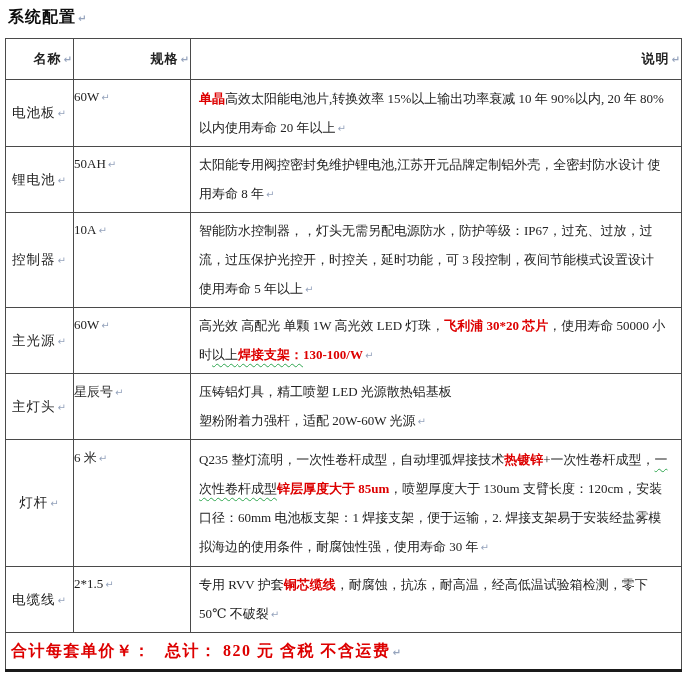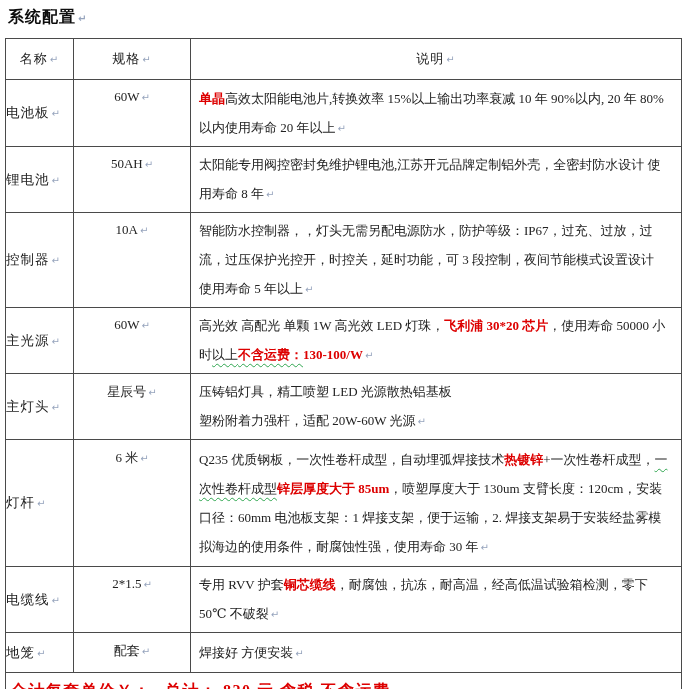--- a/index.html
+++ b/index.html
@@ -27,29 +27,29 @@
   }
   table.cfg td,table.cfg th{
     border:1px solid var(--border);
     font-weight:normal;
   }
   col.c1{width:68px;}
   col.c2{width:117px;}
   col.c3{width:491px;}
   tr.head-row{height:41px;}
   tr.head-row th{
-    font-size:13px;text-align:center;vertical-align:middle;
-    letter-spacing:1px;color:#222;
+    font-size:13px;text-align:right;vertical-align:middle;
+    letter-spacing:1px;color:#222;font-weight:bold;
   }
   td.c-name{
-    vertical-align:middle;
+    text-align:center;vertical-align:middle;
     font-size:13.5px;letter-spacing:1px;color:#222;
   }
   td.c-spec{
-    text-align:center;vertical-align:top;
+    vertical-align:top;
     padding-top:9px;font-size:13px;color:#222;
   }
   td.c-desc{
     vertical-align:middle;text-align:left;
     padding:3px 12px 3px 8px;
     font-size:13px;line-height:29px;color:#222;
   }
   .red{color:var(--red);font-weight:bold;}
   .squig{
     text-decoration-line:underline;
@@ -115,41 +115,36 @@
           <td class="c-desc"><span>太阳能专用阀控密封免维护锂电池,江苏开元品牌定制铝外壳，全密封防水设计 使用寿命 8 年</span><span class="pmark">↵</span></td>
         </tr>
         <tr style="height: 92px;">
           <td class="c-name">控制器<span class="pmark">↵</span></td>
           <td class="c-spec">10A<span class="pmark">↵</span></td>
           <td class="c-desc"><span>智能防水控制器，，灯头无需另配电源防水，防护等级：IP67，过充、过放，过流，过压保护光控开，时控关，延时功能，可 3 段控制，夜间节能模式设置设计 使用寿命 5 年以上</span><span class="pmark">↵</span></td>
         </tr>
         <tr style="height: 61px;">
           <td class="c-name">主光源<span class="pmark">↵</span></td>
           <td class="c-spec">60W<span class="pmark">↵</span></td>
-          <td class="c-desc"><span>高光效 高配光 单颗 1W 高光效 LED 灯珠，</span><span class="red">飞利浦 30*20 芯片</span><span>，使用寿命 50000 小时</span><span class="squig">以上</span><span class="red squig">不含运费：</span><span class="red">130-100/W</span><span class="pmark">↵</span></td>
+          <td class="c-desc"><span>高光效 高配光 单颗 1W 高光效 LED 灯珠，</span><span class="red">飞利浦 30*20 芯片</span><span>，使用寿命 50000 小时</span><span class="squig">以上</span><span class="red squig">焊接支架：</span><span class="red">130-100/W</span><span class="pmark">↵</span></td>
         </tr>
         <tr style="height: 60px;">
           <td class="c-name">主灯头<span class="pmark">↵</span></td>
           <td class="c-spec">星辰号<span class="pmark">↵</span></td>
           <td class="c-desc"><span>压铸铝灯具，精工喷塑 LED 光源散热铝基板</span><br><span>塑粉附着力强杆，适配 20W-60W 光源</span><span class="pmark">↵</span></td>
         </tr>
         <tr style="height: 127px;">
           <td class="c-name">灯杆<span class="pmark">↵</span></td>
           <td class="c-spec">6 米<span class="pmark">↵</span></td>
-          <td class="c-desc"><span>Q235 优质钢板，一次性卷杆成型，自动埋弧焊接技术</span><span class="red">热镀锌</span><span>+一次性卷杆成型，</span><span class="squig">一次性卷杆成型</span><span class="red">锌层厚度大于 85um</span><span>，喷塑厚度大于 130um 支臂长度：120cm，安装口径：60mm 电池板支架：1 焊接支架，便于运输，2. 焊接支架易于安装经盐雾模拟海边的使用条件，耐腐蚀性强，使用寿命 30 年</span><span class="pmark">↵</span></td>
+          <td class="c-desc"><span>Q235 整灯流明，一次性卷杆成型，自动埋弧焊接技术</span><span class="red">热镀锌</span><span>+一次性卷杆成型，</span><span class="squig">一次性卷杆成型</span><span class="red">锌层厚度大于 85um</span><span>，喷塑厚度大于 130um 支臂长度：120cm，安装口径：60mm 电池板支架：1 焊接支架，便于运输，2. 焊接支架易于安装经盐雾模拟海边的使用条件，耐腐蚀性强，使用寿命 30 年</span><span class="pmark">↵</span></td>
         </tr>
         <tr style="height: 61px;">
           <td class="c-name">电缆线<span class="pmark">↵</span></td>
           <td class="c-spec">2*1.5<span class="pmark">↵</span></td>
           <td class="c-desc"><span>专用 RVV 护套</span><span class="red">铜芯缆线</span><span>，耐腐蚀，抗冻，耐高温，经高低温试验箱检测，零下 50℃ 不破裂</span><span class="pmark">↵</span></td>
-        </tr>
-        <tr style="height: 40px;">
-          <td class="c-name">地笼<span class="pmark">↵</span></td>
-          <td class="c-spec">配套<span class="pmark">↵</span></td>
-          <td class="c-desc"><span>焊接好 方便安装</span><span class="pmark">↵</span></td>
         </tr>
       </tbody>
     <tfoot>
       <tr class="footer-row">
         <td colspan="3">
           <span class="f-label">合计每套单价￥：</span><span class="f-value">总计： 820 元 含税 不含运费</span><span class="pmark">↵</span>
         </td>
       </tr>
     </tfoot>
   </table>

